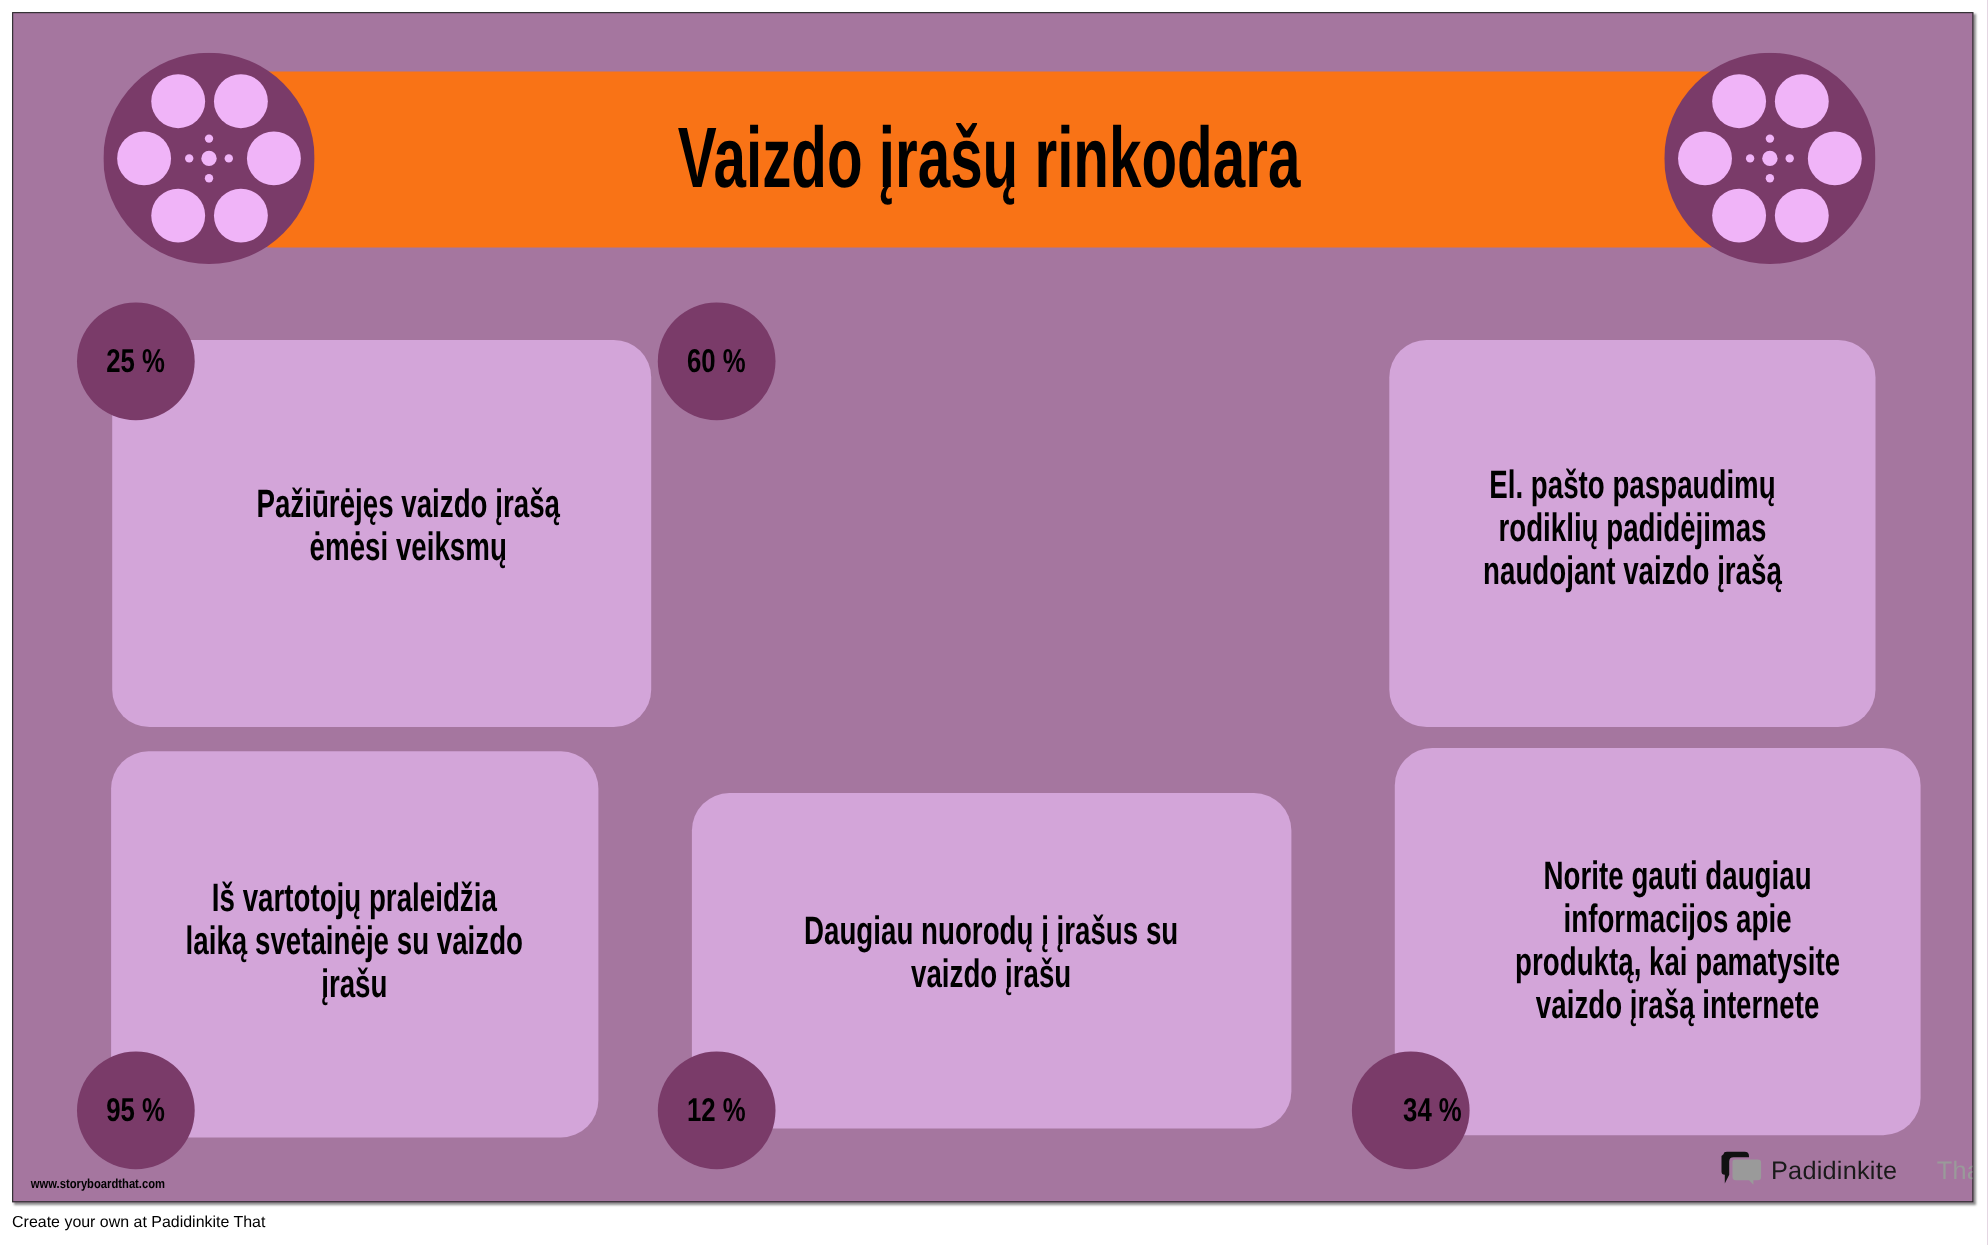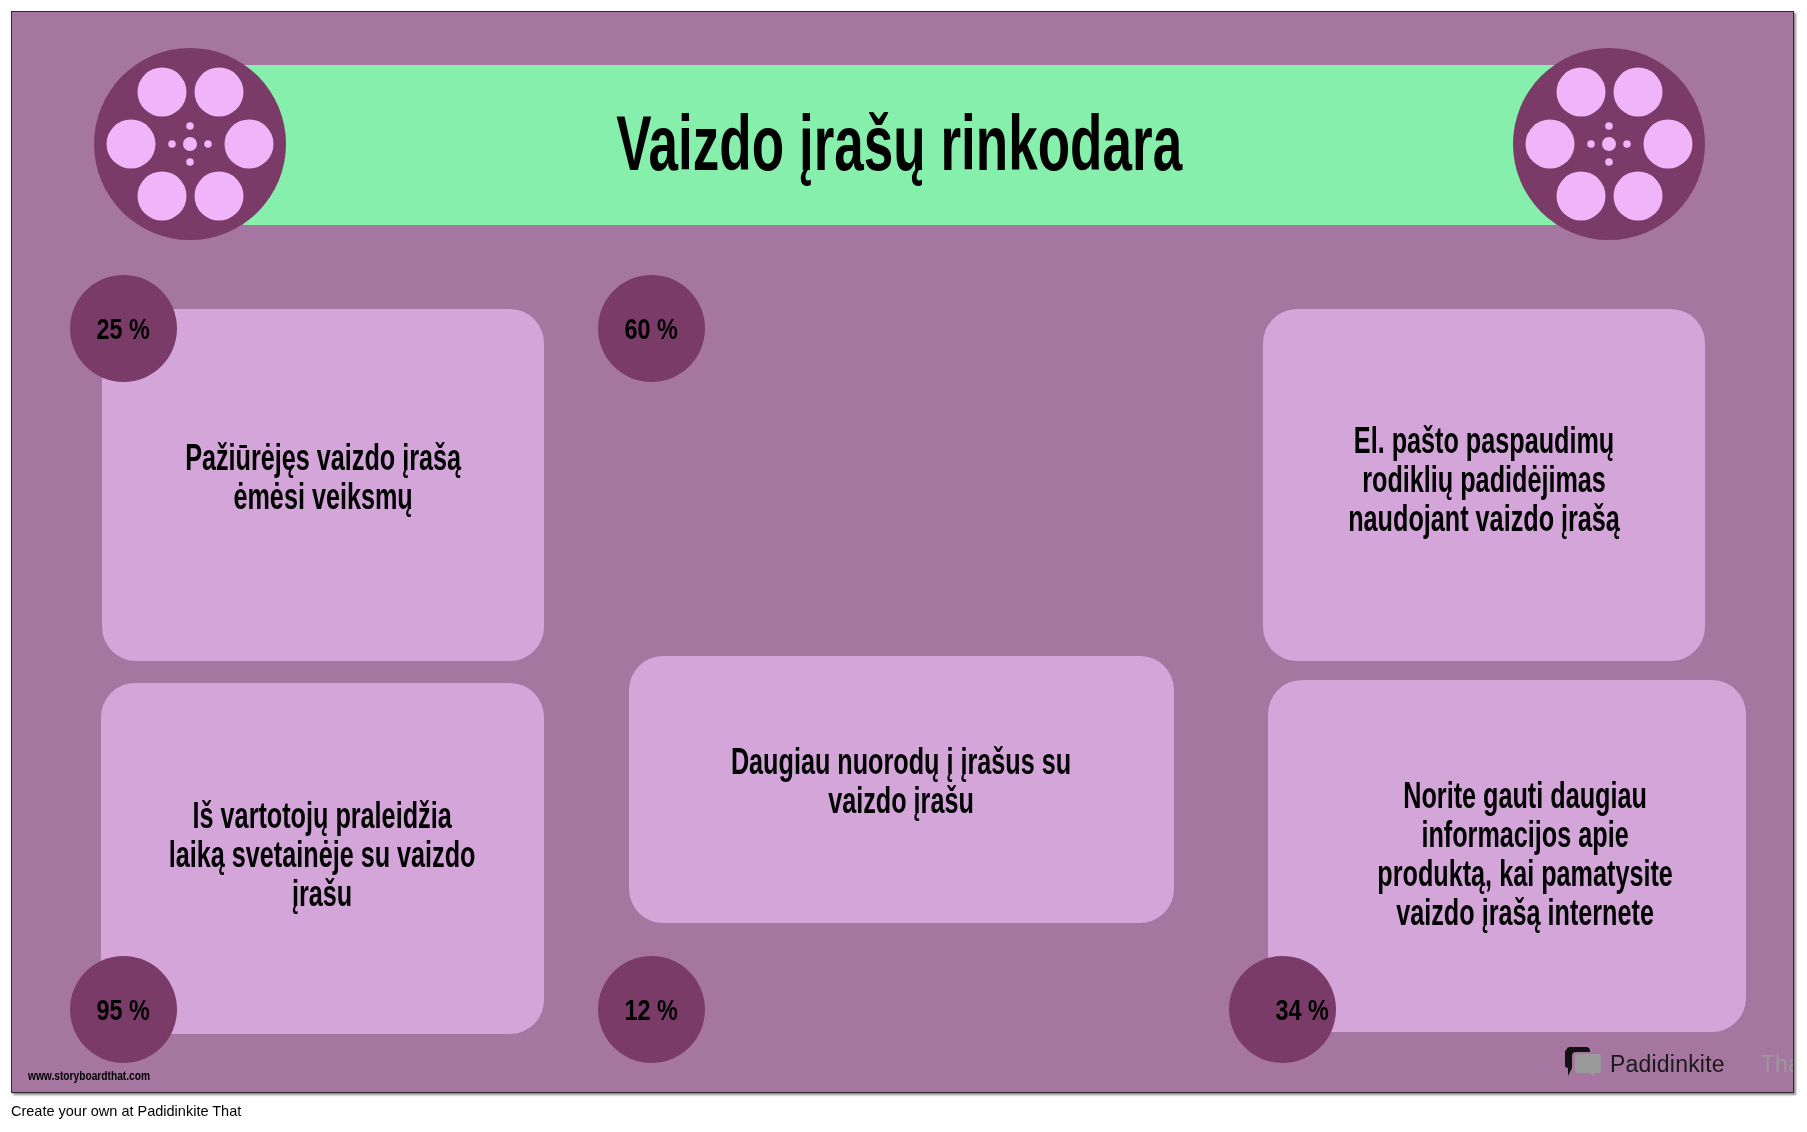--- a/index.html
+++ b/index.html
@@ -8,21 +8,21 @@
     font-family:"Liberation Sans", sans-serif;
   }
   .poster {
     position:absolute; left:11px; top:11px; width:1781px; height:1080px;
     background:#A5769F; border:1.5px solid #2a2a2a;
     box-shadow:2px 2px 2px rgba(0,0,0,0.45);
     overflow:hidden;
   }
   .banner {
     position:absolute; left:231px; top:53px; width:1313px; height:160px;
-    background:#86efac;
+    background:#f97316;
   }
   .title {
     position:absolute; left:0; right:0; top:18px; height:120px;
     display:flex; align-items:center; justify-content:center;
   }
   .title span {
     display:inline-block; font-weight:bold; font-size:78px; color:#000;
     transform:scaleX(0.68); white-space:nowrap; letter-spacing:0px;
   }
   .reel { position:absolute; width:192px; height:192px; }
@@ -100,21 +100,21 @@
       <circle cx="68" cy="148" r="24.5" fill="#F0B4F8"></circle>
       <circle cx="125" cy="148" r="24.5" fill="#F0B4F8"></circle>
       <circle cx="96" cy="96" r="7" fill="#F0B4F8"></circle>
       <circle cx="96" cy="78" r="3.8" fill="#F0B4F8"></circle>
       <circle cx="96" cy="114" r="3.8" fill="#F0B4F8"></circle>
       <circle cx="78" cy="96" r="3.8" fill="#F0B4F8"></circle>
       <circle cx="114" cy="96" r="3.8" fill="#F0B4F8"></circle>
     </svg>
   </div>
 
-  <div class="card" style="left:90px; top:297px; width:442px; height:352px;">
+  <div class="card" style="left:90px; top:297px; width:442px; height:352px;padding-left:48px;">
     <div class="card-text" style="margin-top:-16px;">
       <span class="line">Pažiūrėjęs vaizdo įrašą</span>
       <span class="line">ėmėsi veiksmų</span>
     </div>
   </div>
   <div class="stat" style="left:58px; top:263px;">
     <span>25 %</span>
   </div>
 
   <div class="stat" style="left:586px; top:263px;text-align:center;">
@@ -133,21 +133,21 @@
     <div class="card-text" style="margin-top:-8px;">
       <span class="line">Iš vartotojų praleidžia</span>
       <span class="line">laiką svetainėje su vaizdo</span>
       <span class="line">įrašu</span>
     </div>
   </div>
   <div class="stat" style="left:58px; top:944px;">
     <span>95 %</span>
   </div>
 
-  <div class="card" style="left:617px; top:644px; width:545px; height:267px;align-items:center;">
+  <div class="card" style="left:617px; top:709px; width:545px; height:305px;align-items:center;">
     <div class="card-text" style="margin-top:-18px;">
       <span class="line">Daugiau nuorodų į įrašus su</span>
       <span class="line">vaizdo įrašu</span>
     </div>
   </div>
   <div class="stat" style="left:586px; top:944px;">
     <span>12 %</span>
   </div>
 
   <div class="card" style="left:1256px; top:668px; width:442px; height:352px;padding-left:36px;">

